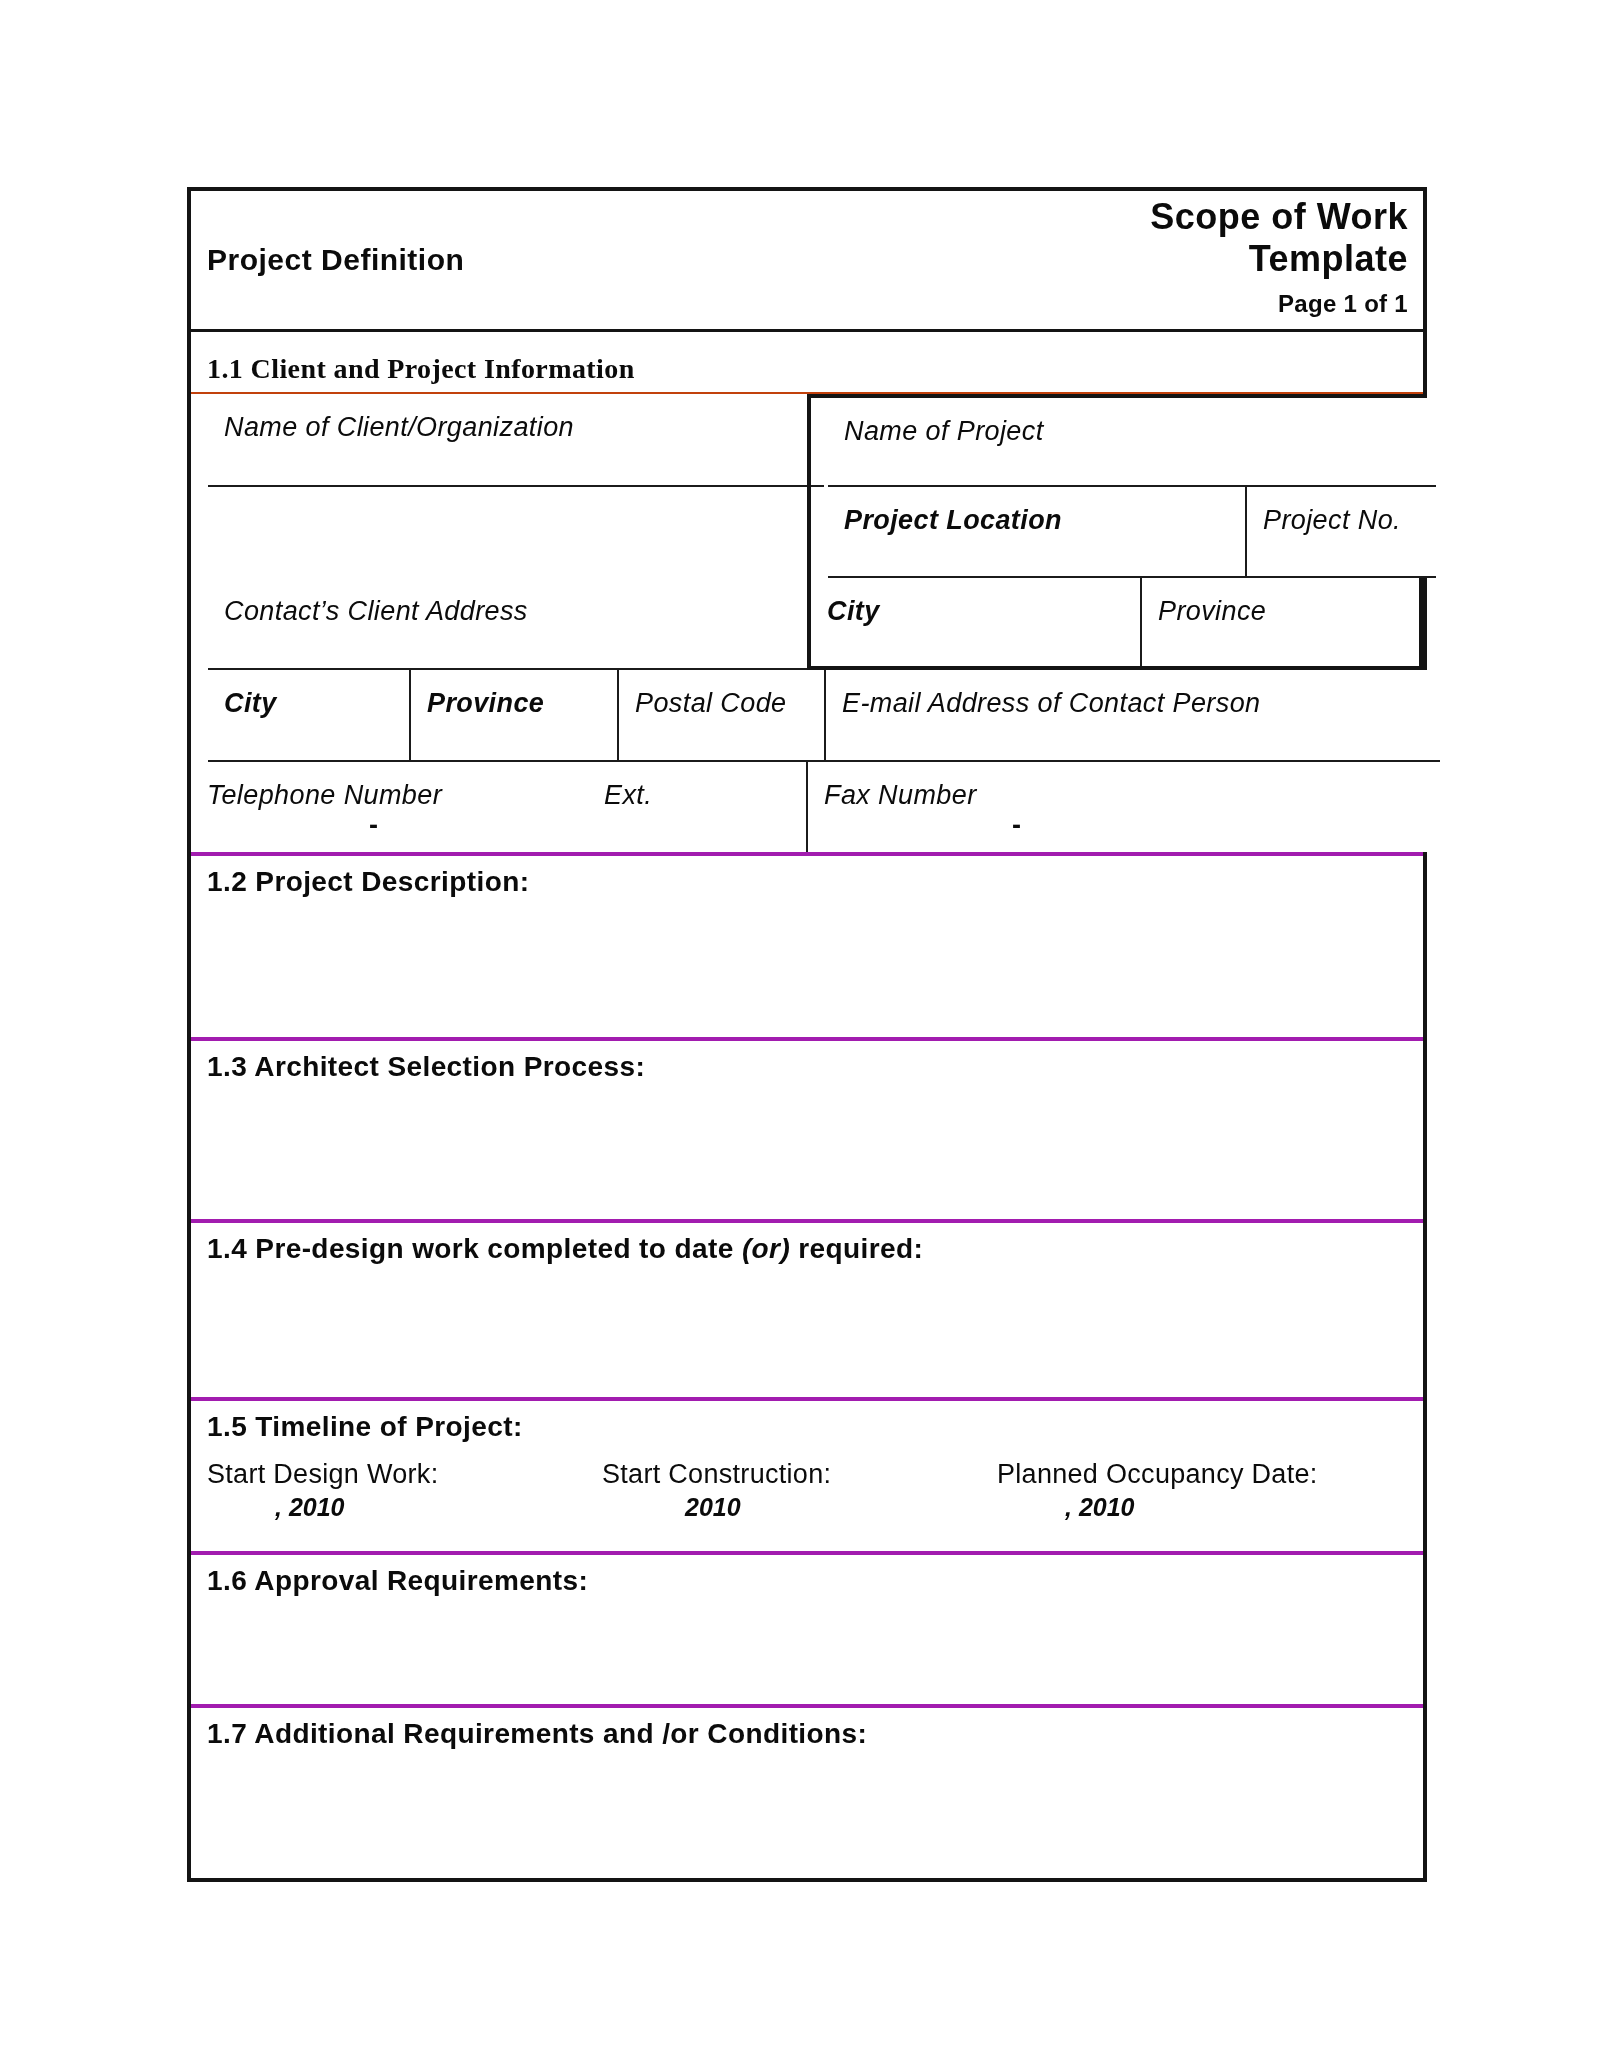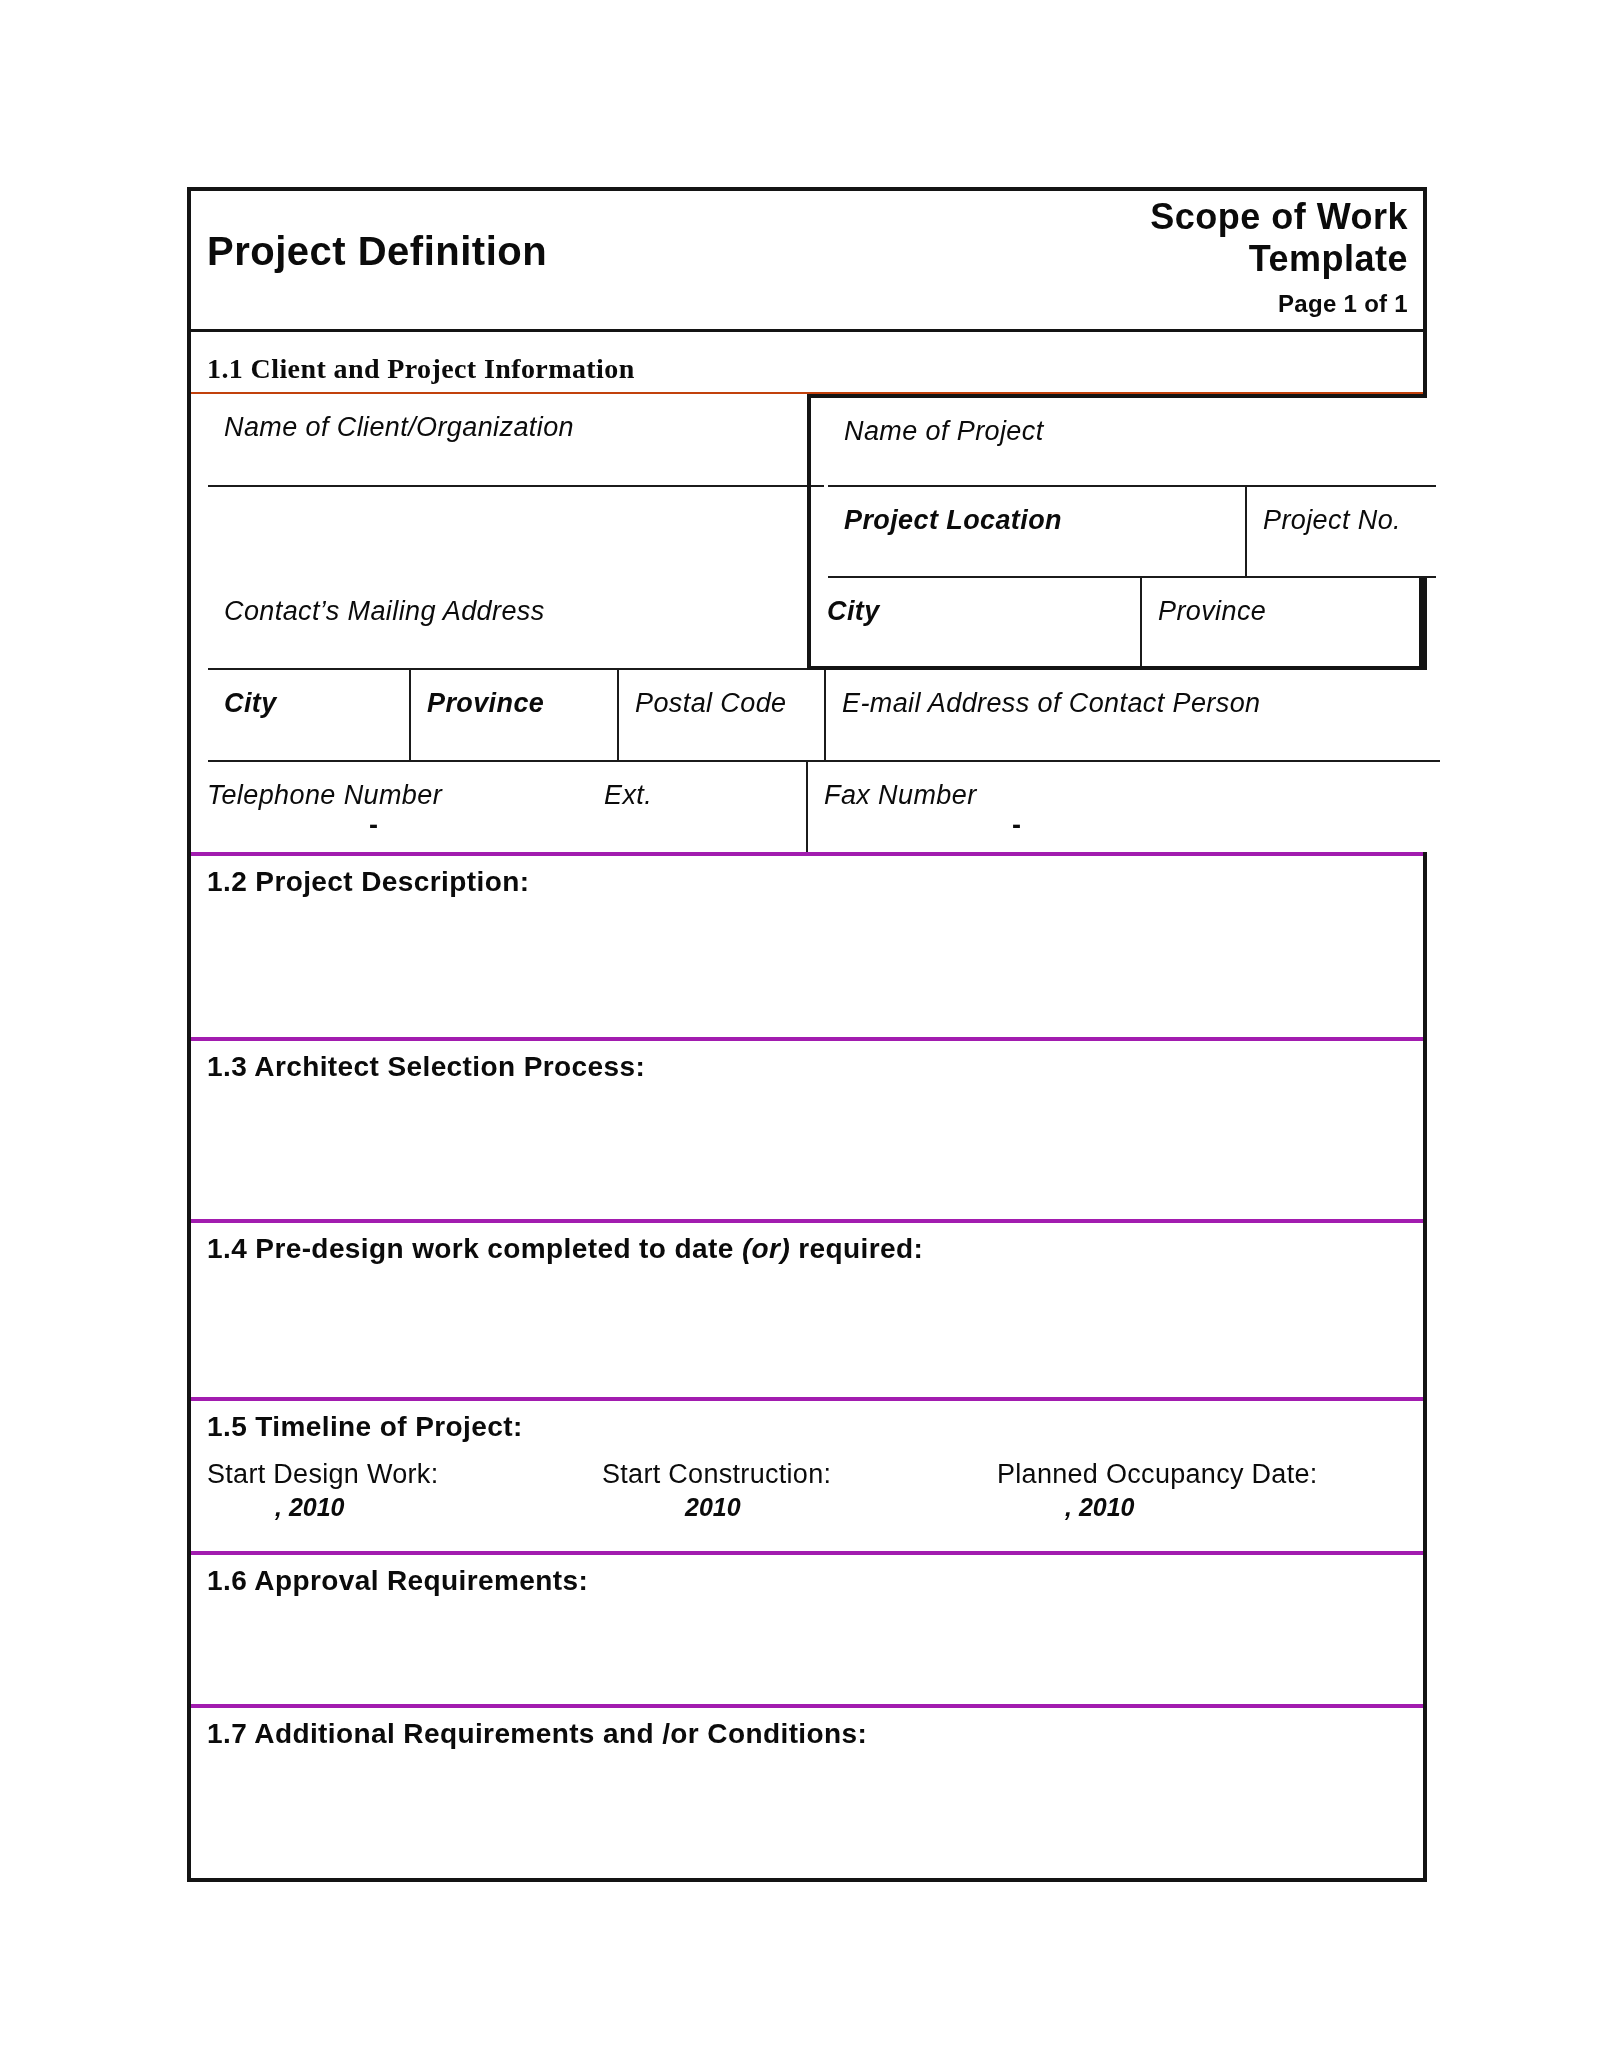--- a/index.html
+++ b/index.html
@@ -19,22 +19,22 @@
   .hdr { position:relative; height:141px; border-bottom:3px solid #141414; }
   .hdr-right {
     position:absolute; top:5px; right:15px; text-align:right;
     font-size:36px; font-weight:bold; line-height:42px; letter-spacing:.5px;
   }
   .hdr-page {
     position:absolute; top:99px; right:15px;
     font-size:24px; font-weight:bold; letter-spacing:.3px;
   }
   .hdr-left {
-    position:absolute; left:16px; top:38px;
-    font-size:40px; font-weight:bold; letter-spacing:.5px;
+    position:absolute; left:16px; top:52px;
+    font-size:30px; font-weight:bold; letter-spacing:.5px;
   }
 
   
   .titlerow {
     height:62px; border-bottom:2px solid #c2410c;
     display:flex; align-items:flex-end; padding:0 0 7px 16px;
     font-size:28px; font-weight:bold; letter-spacing:.4px;font-family:Liberation Serif, serif;
   }
 
   
@@ -86,21 +86,21 @@
     </div>
 
     <div class="titlerow">1.1 Client and Project Information</div>
 
     <div class="grid">
 
       <div class="cell bb2" style="left:0; top:0; width:616px; height:93px;">
         <span class="flabel">Name of Client/Organization</span>
       </div>
       <div class="cell bb2" style="left:0; top:184px; width:616px; height:92px;">
-        <span class="flabel">Contact’s Mailing Address</span>
+        <span class="flabel">Contact’s Client Address</span>
       </div>
       <div class="cell bb2 br2" style="left:0; top:276px; width:203px; height:92px;">
         <span class="flabel">City</span>
       </div>
       <div class="cell bb2 br2" style="left:203px; top:276px; width:208px; height:92px;">
         <span class="flabel">Province</span>
       </div>
       <div class="cell bb2" style="left:411px; top:276px; width:205px; height:92px;">
         <span class="flabel">Postal Code</span>
       </div>

